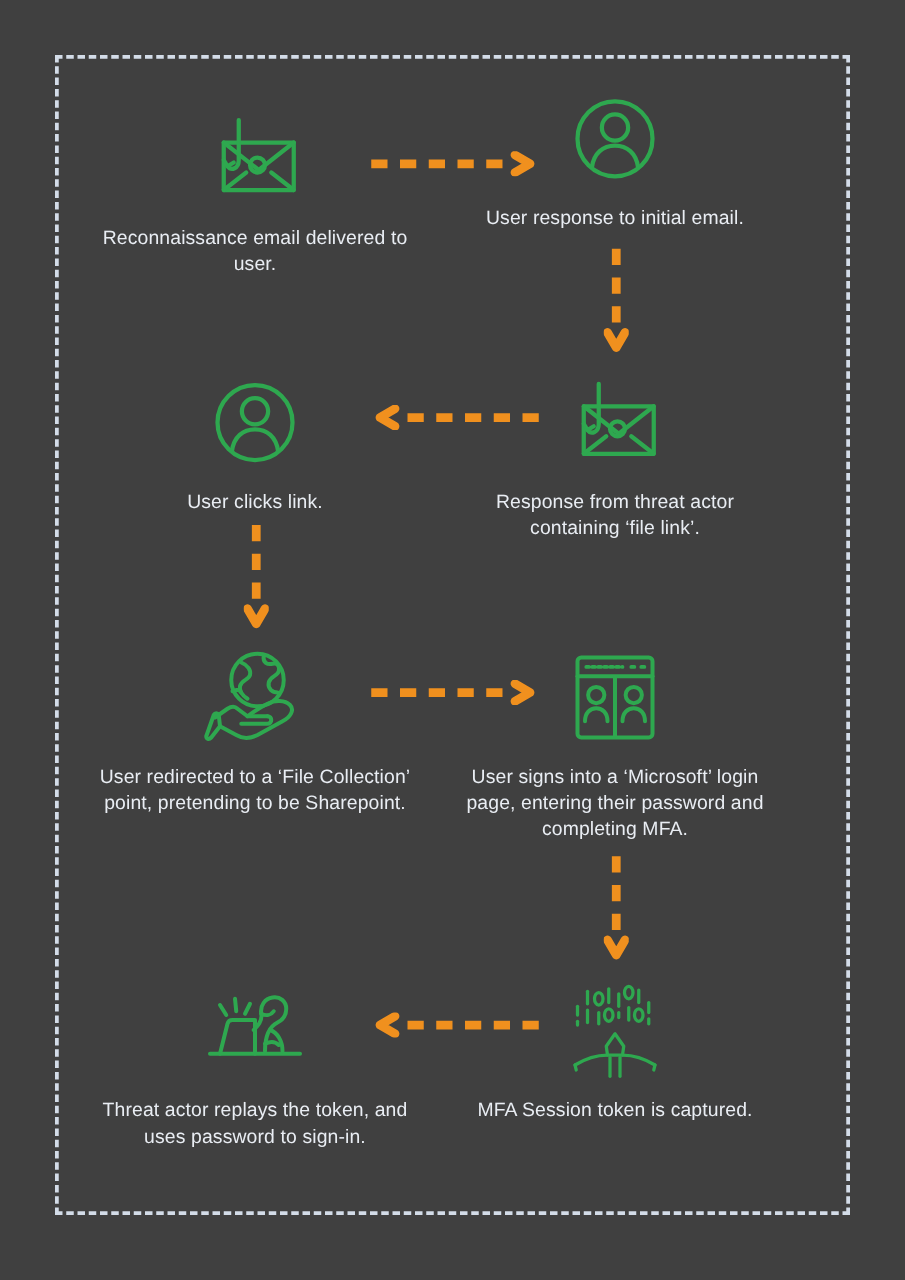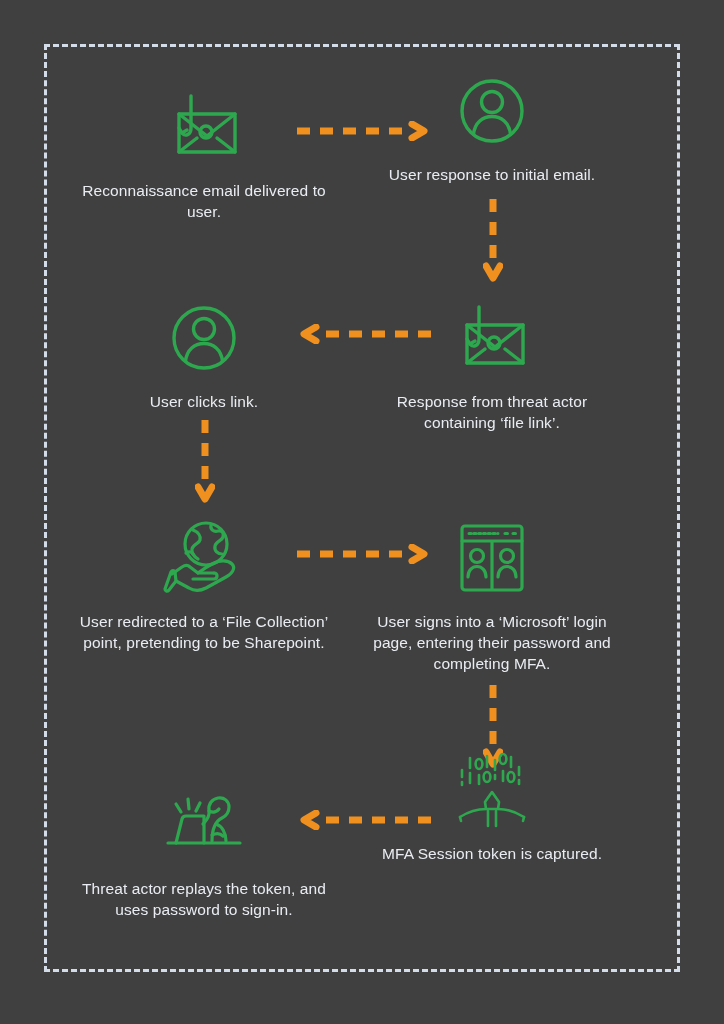--- a/index.html
+++ b/index.html
@@ -217,21 +217,21 @@
           <path d="M60 33 C66 35 70 42 70 50"></path>
           <path d="M56 44 C60 42 64 42 67 45"></path>
           <path d="M20 13 L25 21" stroke-width="3.2"></path>
           <path d="M32 8 L33 18" stroke-width="3.2"></path>
           <path d="M44 12 L40 20" stroke-width="3.2"></path>
         </svg>
       </div>
       <div class="cell-label">Threat actor replays the token, and uses password to sign-in.</div>
     </div>
 
-    <div class="cell col-right" style="top:703px;">
+    <div class="cell col-right" style="top:738px;">
       <div class="cell-icon">
         <svg width="80" height="84" viewBox="0 0 80 84" fill="none" stroke="#2EA84F" stroke-width="2.6" stroke-linecap="round" stroke-linejoin="round">
 
           <path d="M10 22 V29"></path>
             <path d="M10 34 V37"></path>
           <path d="M18 10 V20"></path>
             <path d="M18 25 V35"></path>
           <ellipse cx="27" cy="16" rx="3.4" ry="5"></ellipse>
           <path d="M27 27 V36"></path>
           <path d="M35 8 V19"></path>

